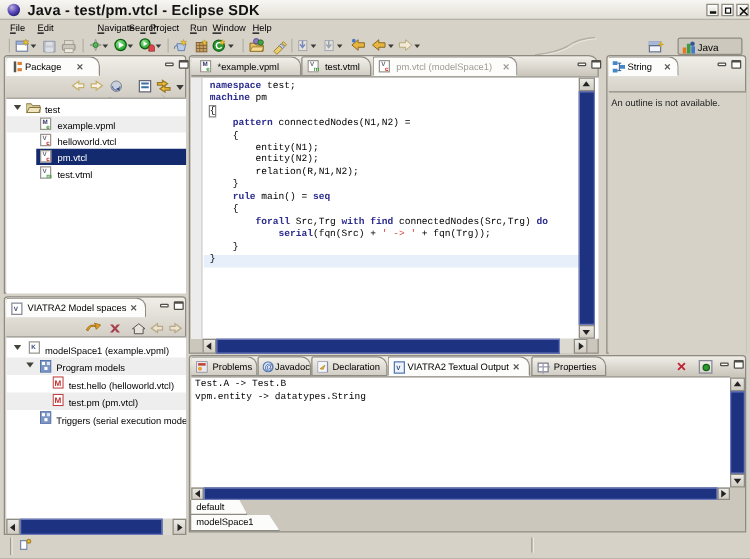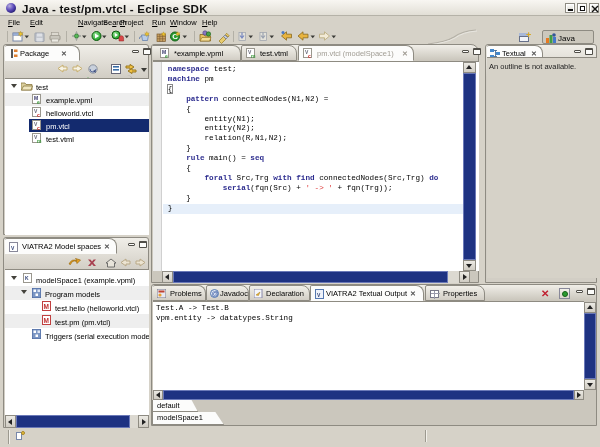--- a/index.html
+++ b/index.html
@@ -389,28 +389,28 @@
 </div>
 
 <div class="panel" id="out" style="left:485px;top:44px;width:112px;height:239px;border:1px solid #8e8b82;border-radius:3px 3px 0 0;background:linear-gradient(#f0eee8 0px,#d2cec5 32px);">
   <div class="tab sel" style="left:1px;width:56px;border-left:none;">
     <span style="position:absolute;left:3px;top:2px;"><svg width="10" height="11">
             <rect x="0" y="1" width="4" height="3" fill="#4488cc"></rect>
             <rect x="0" y="7" width="4" height="3" fill="#4488cc"></rect>
             <rect x="6" y="4" width="4" height="3" fill="#4488cc"></rect>
             <path d="M4 2.5 h3 M4 8.5 h3 M5.5 2.5 v6" stroke="#335a88" stroke-width="0.8" fill="none"></path>
           </svg></span>
-    <span style="position:absolute;left:15px;top:3px;">Textual</span>
+    <span style="position:absolute;left:15px;top:3px;">String</span>
     <span class="xclose" style="position:absolute;left:44px;top:4px;">✕</span>
   </div>
   <div class="minmax" style="left:88px;top:3px;">
         <div class="mmin"></div>
         <div class="mmax"></div>
       </div>
-  <div class="abs" style="left:1px;top:12px;width:110px;height:221px;background:#d6d2c8;border-top:1px solid #8e8b82;">
+  <div class="abs" style="left:1px;top:28px;width:110px;height:221px;background:#d6d2c8;border-top:1px solid #8e8b82;">
     <div class="abs" style="left:2px;top:4px;color:#222;">An outline is not available.</div>
   </div>
 </div>
 
 <div class="panel" id="bot" style="left:151px;top:284px;width:446px;height:142px;border:1px solid #8e8b82;border-radius:3px 3px 0 0;background:linear-gradient(#f0eee8 0px,#cbc7bd 15px);">
   <div class="tab" style="left:1px;width:53px;border-left:none;">
     <span style="position:absolute;left:4px;top:3px;width:9px;height:9px;"><svg width="9" height="9">
             <rect x="0" y="0" width="9" height="9" fill="#e8e8f0" stroke="#778"></rect>
             <rect x="1.5" y="1.5" width="6" height="2" fill="#c04030"></rect>
             <circle cx="3" cy="6" r="1.6" fill="#e8a030"></circle>

